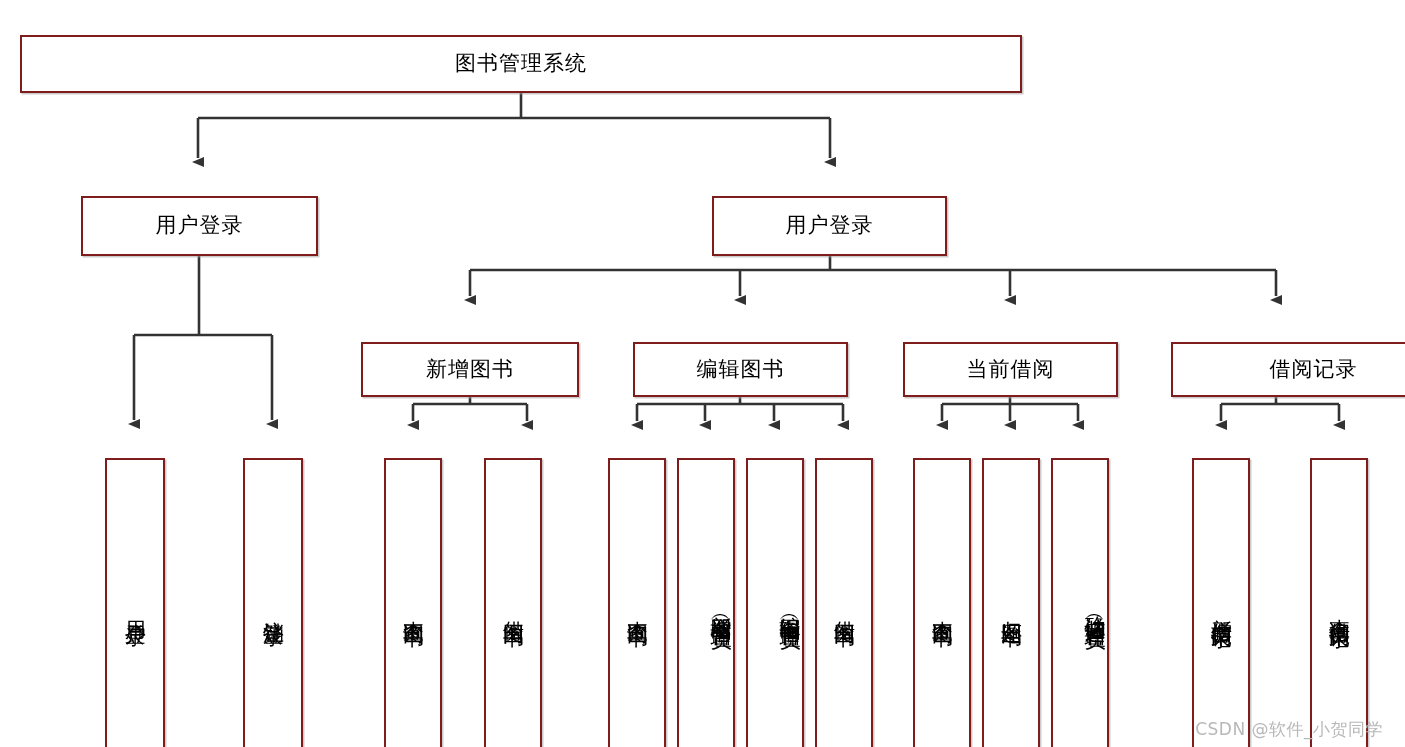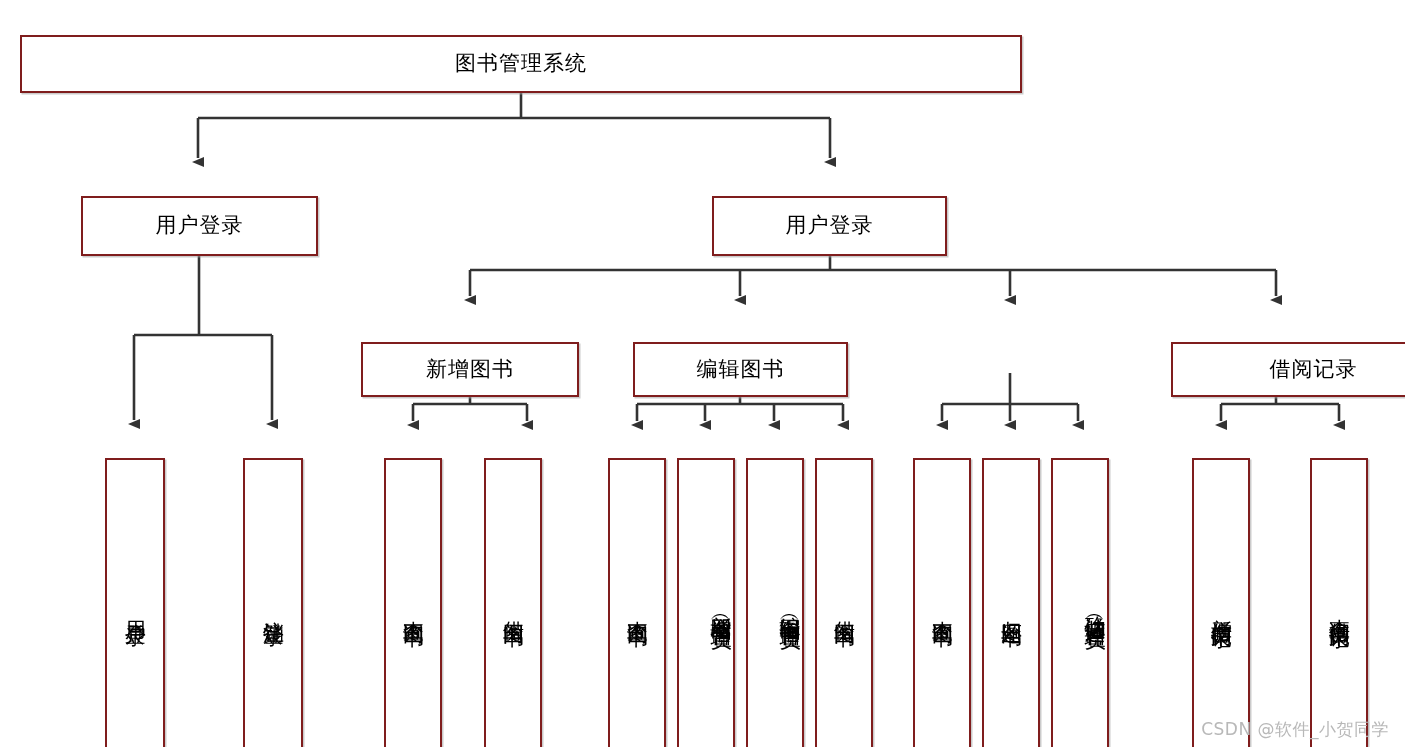--- a/index.html
+++ b/index.html
@@ -39,21 +39,21 @@
   }
   .node.vertical.centered{ align-items:center; }
 
   .node-label{display:block;}
 
   
   #wires{position:absolute;left:0;top:0;width:1405px;height:747px;pointer-events:none;}
 
   
   #watermark{
-    position:absolute;right:16px;bottom:6px;
+    position:absolute;right:22px;bottom:6px;
     font-size:17px;color:#b8b8b8;
     letter-spacing:.5px;white-space:nowrap;
     user-select:none;
   }
 </style>
 </head>
 <body>
 
 <div id="canvas">
 
@@ -120,20 +120,23 @@
   </div>
 
   <div class="node horizontal" style="left:361px;top:318px;width:218px;height:55px;">
     <span class="node-label">新增图书</span>
   </div>
 
   <div class="node horizontal" style="left:633px;top:318px;width:215px;height:55px;">
     <span class="node-label">编辑图书</span>
   </div>
 
+  <div class="node horizontal" style="left:903px;top:318px;width:215px;height:55px;">
+    <span class="node-label">当前借阅</span>
+  </div>
 
   <div class="node horizontal" style="left:1171px;top:318px;width:253px;height:55px;padding-left:32px;">
     <span class="node-label">借阅记录</span>
   </div>
 
   <div class="node vertical centered" style="left:105px;top:434px;width:60px;height:299px;">
     <span class="node-label">用户登录</span>
   </div>
 
   <div class="node vertical centered" style="left:243px;top:434px;width:60px;height:299px;">

